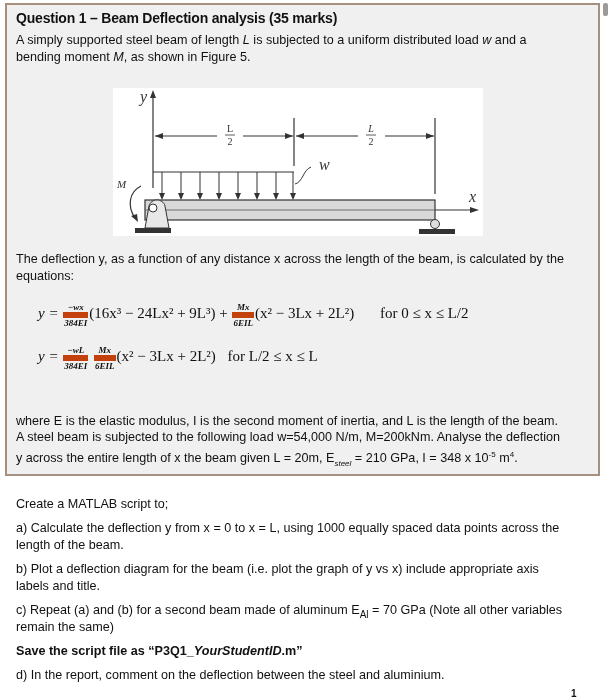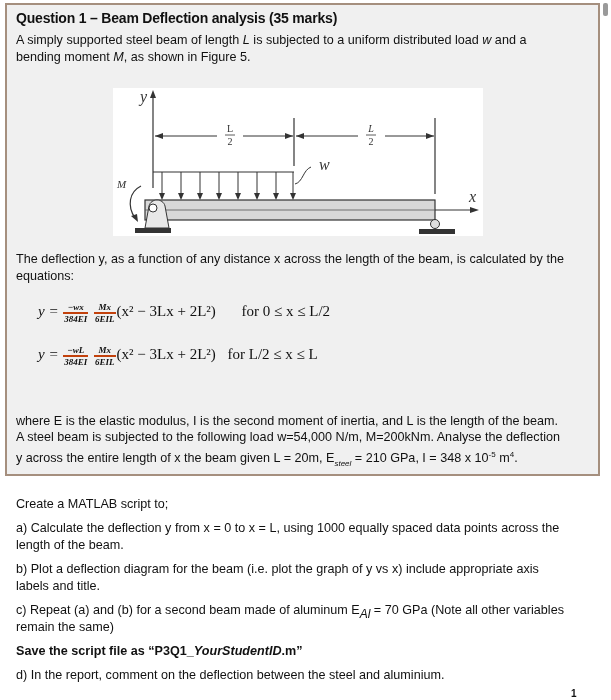--- a/index.html
+++ b/index.html
@@ -17,21 +17,21 @@
     }
     .txt { position: absolute; left: 16px; font-size: 12.6px; line-height: 17px; white-space: nowrap; }
     .title { font-weight: bold; font-size: 14px; top: 10px; letter-spacing: -0.2px; }
     .figure {
       position: absolute; left: 113px; top: 88px; width: 370px; height: 148px; background: #ffffff;
     }
     .eq {
       position: absolute; font-family: "Liberation Serif", serif; font-size: 15px; white-space: nowrap;
     }
     .frac { display: inline-block; vertical-align: middle; text-align: center; font-size: 9px; font-weight: bold; font-style: italic; line-height: 10px; margin: 0 1px; }
-    .frac .n { display: block; border-bottom: 2px solid #c2410c; padding: 0 1px; }
+    .frac .n { display: block; border-bottom: 6px solid #c2410c; padding: 0 1px; }
     .frac .d { display: block; padding: 0 1px; }
     .it { font-style: italic; }
     .page-num { position: absolute; left: 571px; top: 688px; font-size: 10px; font-weight: bold; }
   </style>
 </head>
 <body>
 
 <div class="box"></div>
 <div class="scroll-mark"></div>
 
@@ -110,21 +110,21 @@
     <path d="M28,98 C16,104 14,118 22,130" stroke="#333" fill="none" stroke-width="1.2"></path>
     <polygon points="25,134 18,128 24,126" fill="#333"></polygon>
   </svg>
 </div>
 
 <div class="txt" style="top:251px;">The deflection y, as a function of any distance x across the length of the beam, is calculated by the</div>
 <div class="txt" style="top:268px;">equations:</div>
 
 <div class="eq" style="left:38px; top:302px;">
   <span class="it">y =</span>
-  <span class="frac"><span class="n">−wx</span><span class="d">384EI</span></span>
+  <span class="frac"><span class="n">−wx</span><span class="d">384EI</span></span><span>(16x³ − 24Lx² + 9L³) +</span>
   <span class="frac"><span class="n">Mx</span><span class="d">6EIL</span></span><span>(x² − 3Lx + 2L²)</span>
   <span style="margin-left:22px;">for 0 ≤ x ≤ L/2</span>
 </div>
 
 <div class="eq" style="left:38px; top:345px;">
   <span class="it">y =</span>
   <span class="frac"><span class="n">−wL</span><span class="d">384EI</span></span>
   <span class="frac"><span class="n">Mx</span><span class="d">6EIL</span></span><span>(x² − 3Lx + 2L²)</span>
   <span style="margin-left:8px;">for L/2 ≤ x ≤ L</span>
 </div>
@@ -134,21 +134,21 @@
 <div class="txt" style="top:446px;">
   <span>y across the entire length of x the beam given L = 20m, E</span><sub style="font-size:8px;font-style:italic;">steel</sub><span> = 210 GPa, I = 348 x 10</span><sup style="font-size:8px;">-5</sup><span> m</span><sup style="font-size:8px;">4</sup><span>.</span>
 </div>
 
 <div class="txt" style="top:496px;">Create a MATLAB script to;</div>
 <div class="txt" style="top:520px;">a) Calculate the deflection y from x = 0 to x = L, using 1000 equally spaced data points across the</div>
 <div class="txt" style="top:537px;">length of the beam.</div>
 <div class="txt" style="top:561px;">b) Plot a deflection diagram for the beam (i.e. plot the graph of y vs x) include appropriate axis</div>
 <div class="txt" style="top:578px;">labels and title.</div>
 <div class="txt" style="top:602px;">
-  <span>c) Repeat (a) and (b) for a second beam made of aluminum E</span><sub style="font-size:12px;font-style:italic;">Al</sub><span> = 70 GPa (Note all other variables</span>
+  <span>c) Repeat (a) and (b) for a second beam made of aluminum E</span><sub style="font-size:10px;">Al</sub><span> = 70 GPa (Note all other variables</span>
 </div>
 <div class="txt" style="top:619px;">remain the same)</div>
 <div class="txt" style="top:643px; font-weight:bold;">
   <span>Save the script file as “P3Q1_</span><span class="it">YourStudentID</span><span>.m”</span>
 </div>
 <div class="txt" style="top:667px;">d) In the report, comment on the deflection between the steel and aluminium.</div>
 
 <div class="page-num">1</div>
 
 </body></html>

